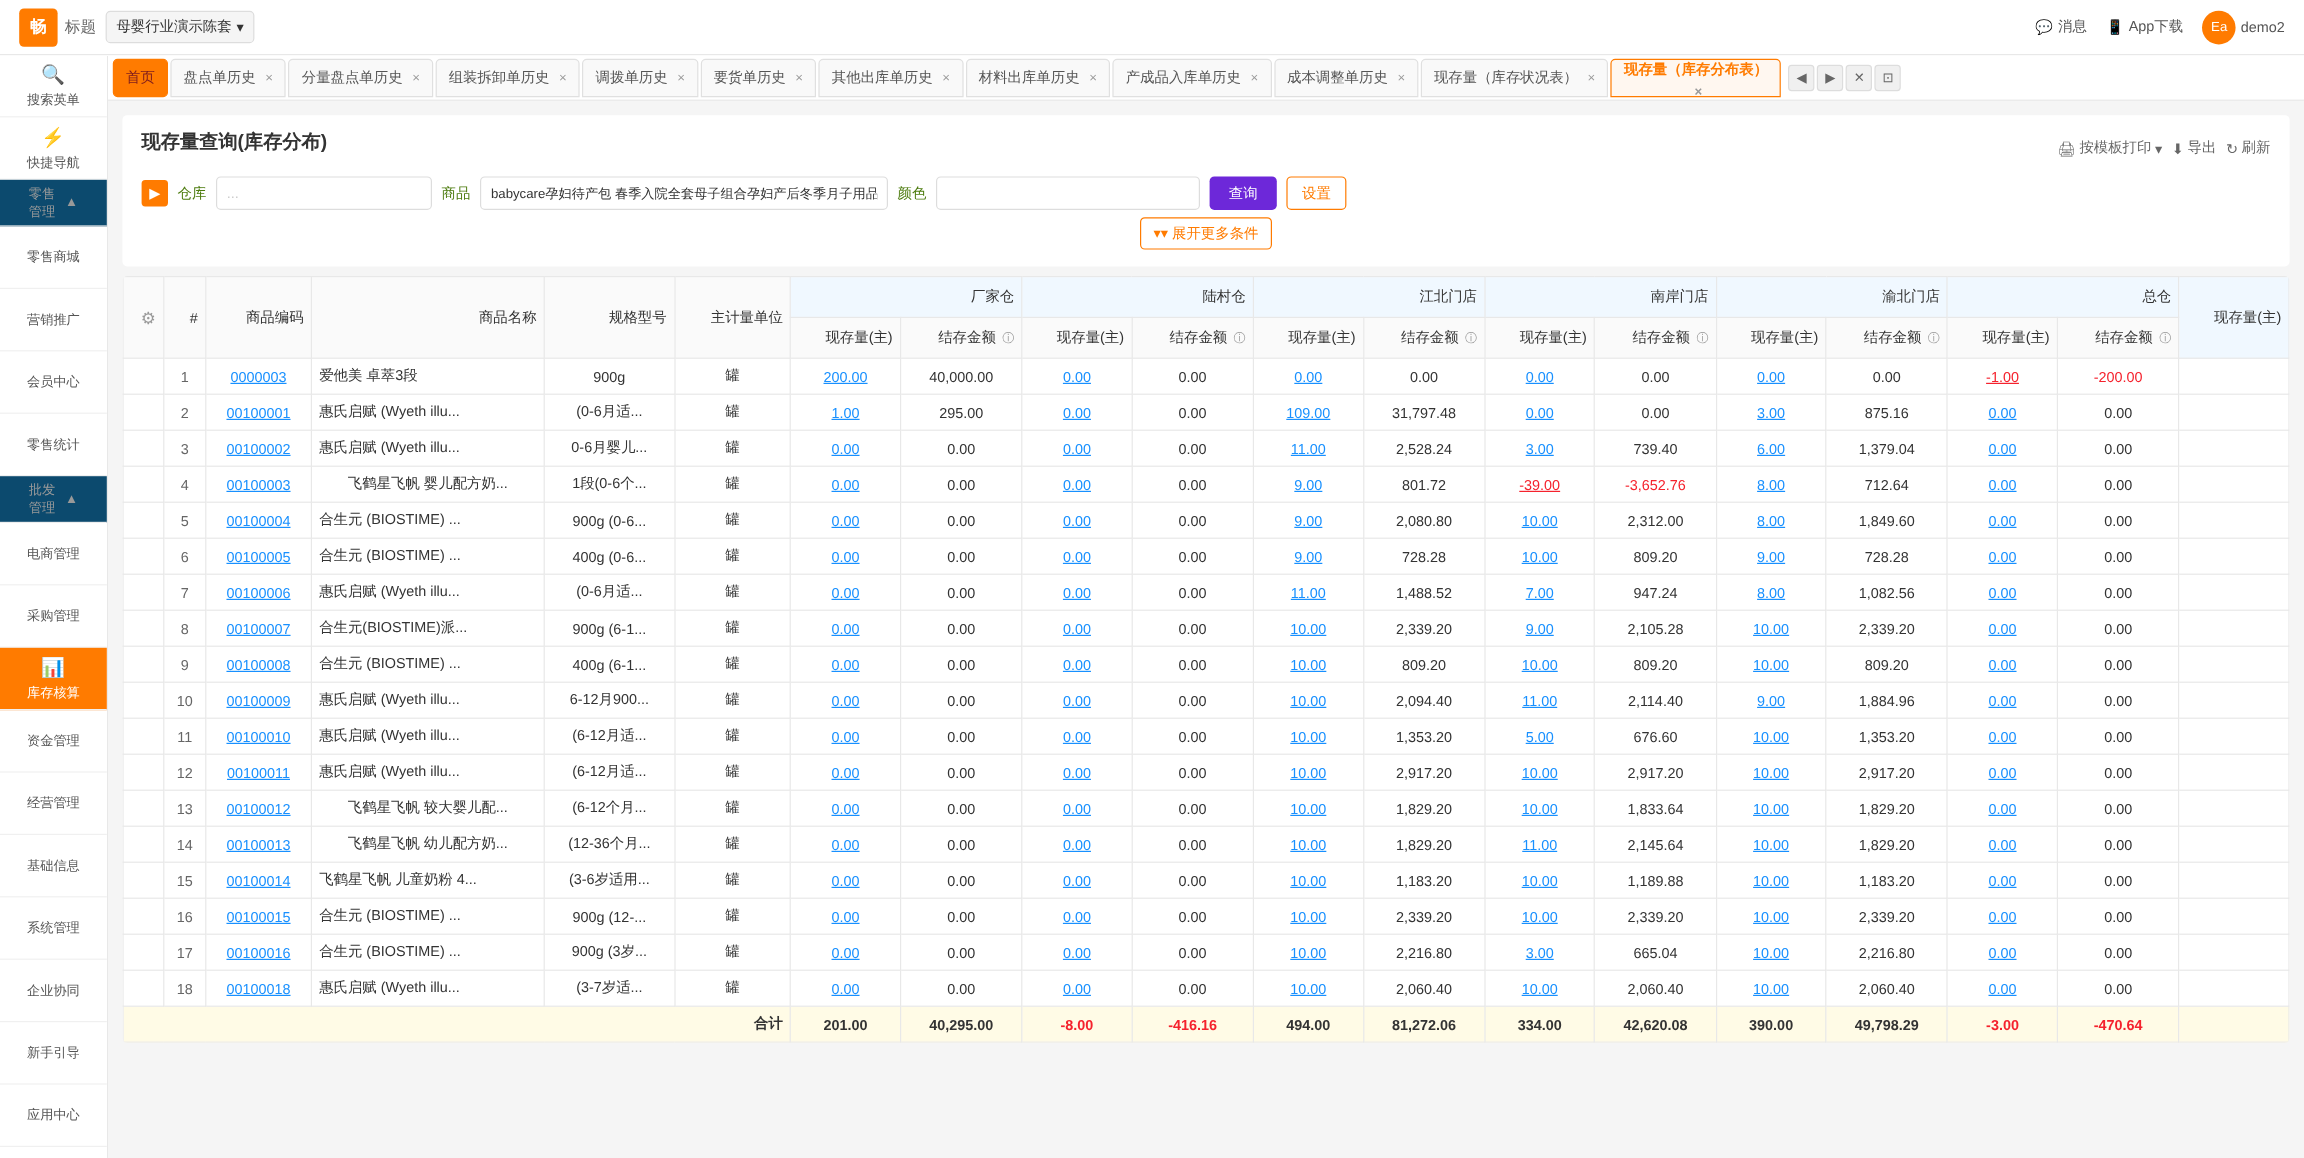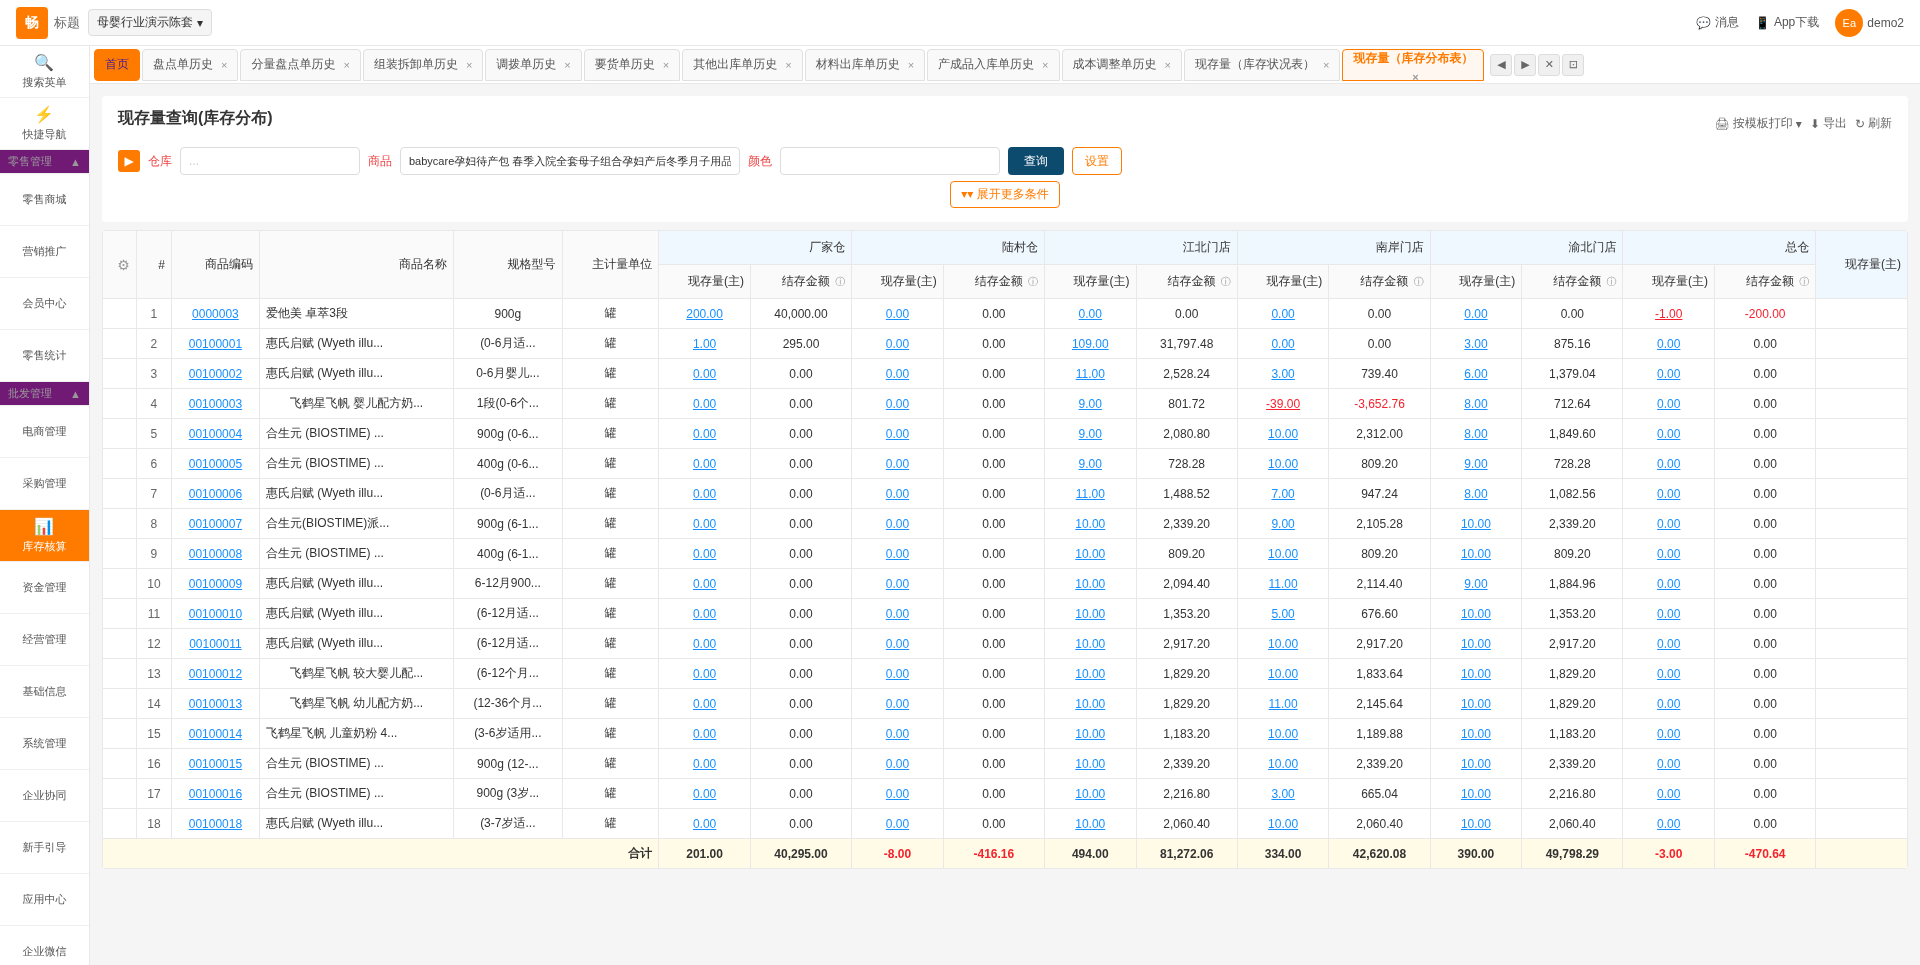--- a/index.html
+++ b/index.html
@@ -56,21 +56,21 @@
       background: #f9f9f9;
     }
     .nav-tab.active {
       background: #fff7f0;
       border-color: #ff7b00;
       color: #ff7b00;
       font-weight: bold;
       flex-direction: column;
     }
     .nav-tab .close-x { color: #999; margin-left: 4px; font-size: 11px; }
-    .nav-tab-home { background: #ff7b00; color: #4c1d95; border-color: #ff7b00; border-radius: 4px; }
+    .nav-tab-home { background: #ff7b00; color: #7f1d1d; border-color: #ff7b00; border-radius: 4px; }
     .nav-arrows { display: flex; gap: 2px; margin-left: 4px; }
     .nav-arrow { width: 22px; height: 22px; background: #f0f0f0; border: 1px solid #ddd; border-radius: 3px; display: flex; align-items: center; justify-content: center; cursor: pointer; font-size: 11px; color: #666; }
 
     
     .sidebar {
       position: fixed;
       top: 46px;
       left: 0;
       bottom: 0;
       width: 90px;
@@ -86,21 +86,21 @@
       align-items: center;
       justify-content: center;
       cursor: pointer;
       color: #555;
       font-size: 11px;
       gap: 3px;
       border-bottom: 1px solid #f0f0f0;
     }
     .sidebar-item.active { background: #ff7b00; color: #fff; }
     .sidebar-item .s-icon { font-size: 16px; }
-    .sidebar-section { background: #701a75; padding: 4px 8px; font-size: 11px; color: #999; border-bottom: 1px solid #eee; display: flex; align-items: center; justify-content: space-between; cursor: pointer; }
+    .sidebar-section { background: #0c4a6e; padding: 4px 24px; font-size: 11px; color: #999; border-bottom: 1px solid #eee; display: flex; align-items: center; justify-content: space-between; cursor: pointer; }
 
     
     .main-content {
       position: fixed;
       top: 84px;
       left: 90px;
       right: 0;
       bottom: 0;
       overflow: auto;
       background: #f5f5f5;
@@ -109,34 +109,34 @@
 
     
     .page-header {
       background: #fff;
       padding: 12px 16px 8px;
       border-radius: 4px;
       margin-bottom: 8px;
     }
     .page-title { font-size: 16px; font-weight: bold; color: #333; margin-bottom: 10px; }
     .filter-row { display: flex; align-items: center; gap: 8px; flex-wrap: nowrap; }
-    .filter-label { color: #ef4444; white-space: nowrap; font-size: 12px; }
+    .filter-label { color: #4d7c0f; white-space: nowrap; font-size: 12px; }
     .filter-input {
       border: 1px solid #ddd;
       border-radius: 4px;
       padding: 4px 8px;
       font-size: 12px;
       height: 28px;
       color: #333;
     }
     .filter-input-wide { width: 180px; }
     .filter-input-product { width: 340px; font-size: 11px; }
     .filter-input-color { width: 220px; }
     .btn-search {
-      background: #0c4a6e;
+      background: #6d28d9;
       color: #fff;
       border: none;
       border-radius: 4px;
       padding: 5px 16px;
       cursor: pointer;
       font-size: 12px;
       height: 28px;
     }
     .btn-setting {
       background: #fff;

